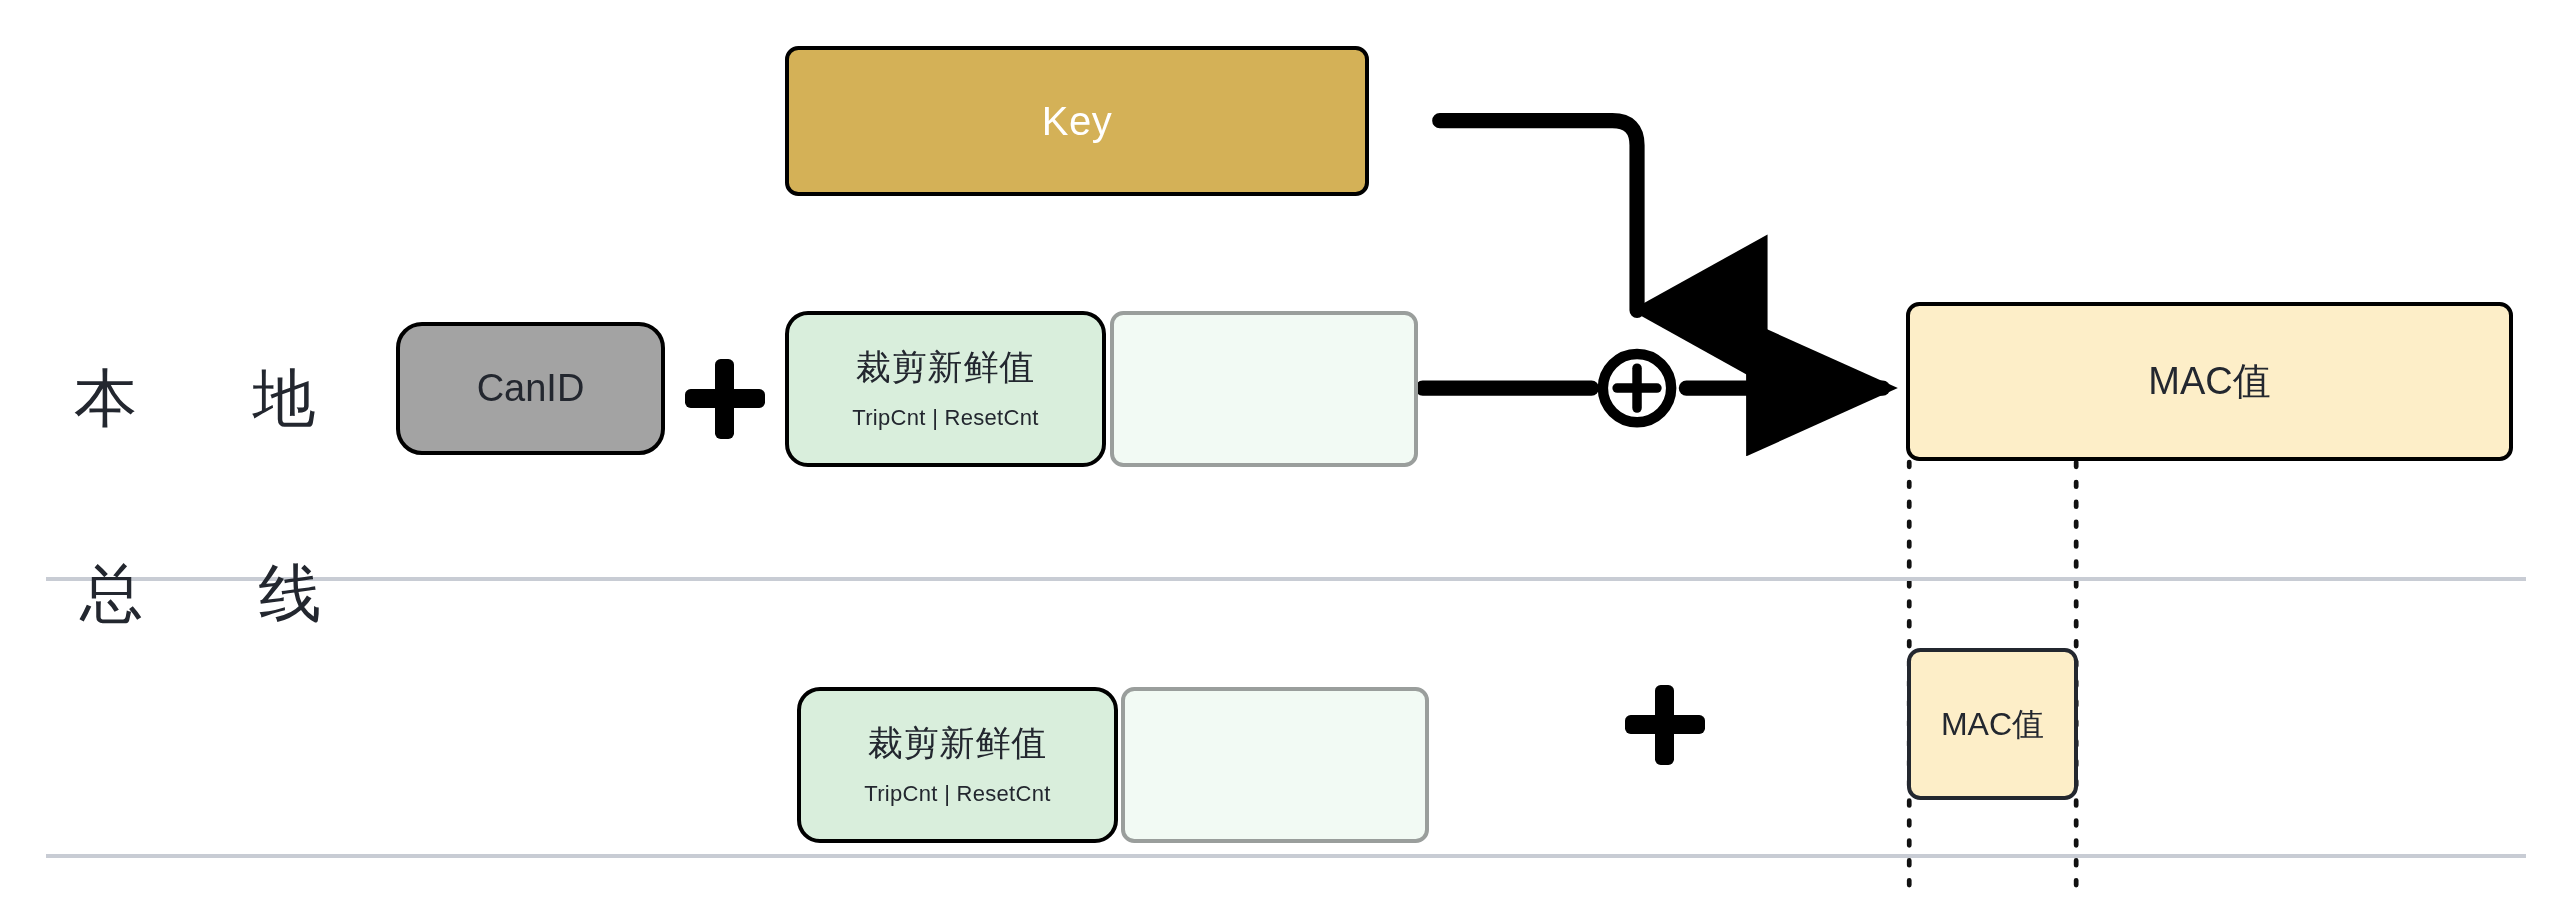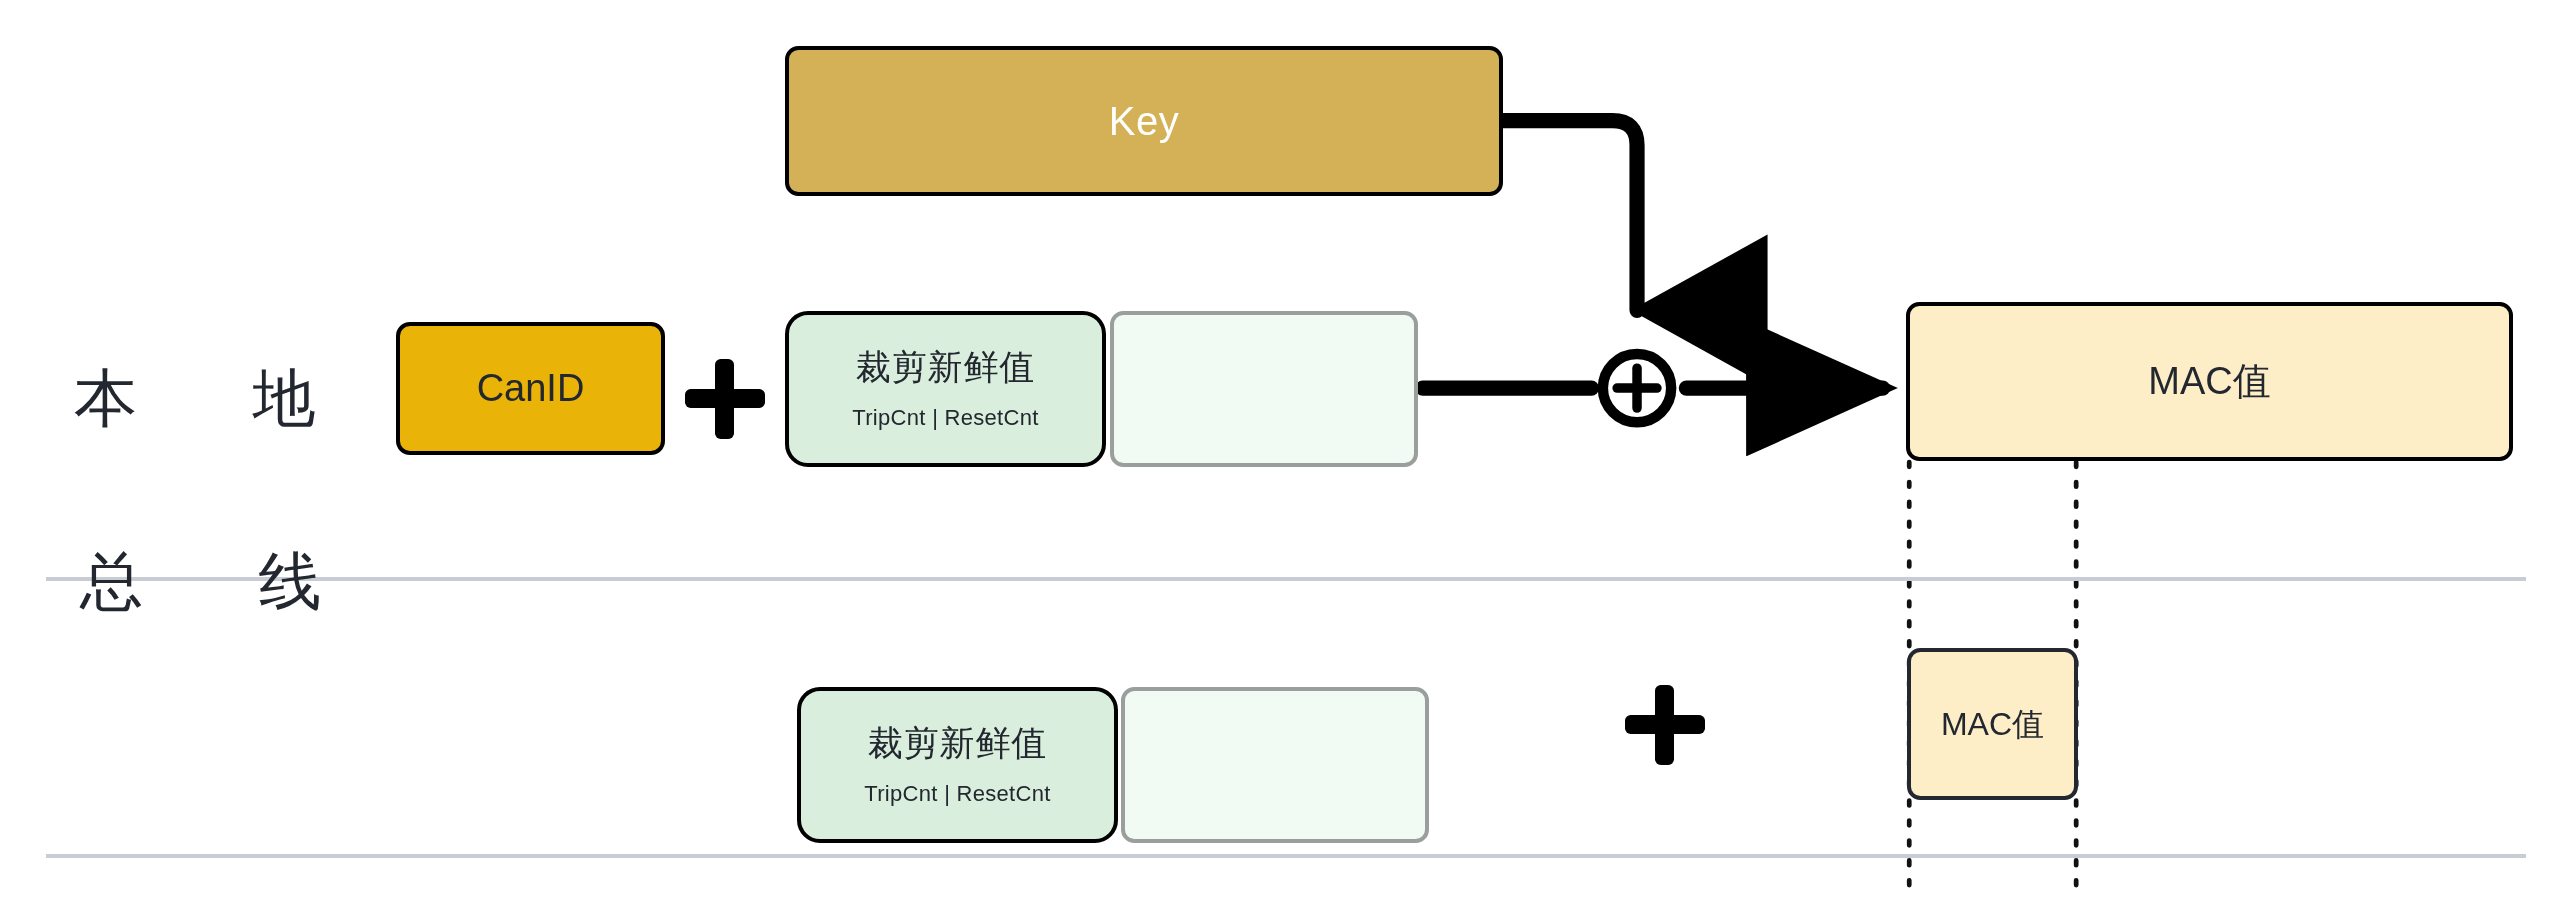--- a/index.html
+++ b/index.html
@@ -25,52 +25,52 @@
     align-items: center;
     justify-content: center;
     text-align: center;
     line-height: 1.15;
   }
 
   
   #key-box {
     left: 785px;
     top: 46px;
-    width: 718px;
+    width: 584px;
     height: 150px;
     background: #d4b157;
     border: 4.7px solid #000000;
     border-radius: 13.3px;
   }
   #key-box .label {
     color: #ffffff;
     font-size: 40px;
     letter-spacing: 0.5px;
   }
 
   
   .row-label {
     position: absolute;
     color: #23272f;
     font-size: 63px;
     letter-spacing: 49px;
     white-space: nowrap;
   }
   #label-local { left: 74px; top: 356px; }
-  #label-bus   { left: 80px; top: 539px; }
+  #label-bus   { left: 80px; top: 551px; }
 
   
   #canid-box {
     left: 396px;
     top: 322px;
     width: 269px;
     height: 133px;
-    background: #eab308;
-    border: 4.7px solid #000000;
-    border-radius: 14px;
+    background: #a3a3a3;
+    border: 4.7px solid #000000;
+    border-radius: 26px;
   }
   #canid-box .label {
     color: #23272f;
     font-size: 38px;
   }
 
   
   .plus {
     position: absolute;
   }

